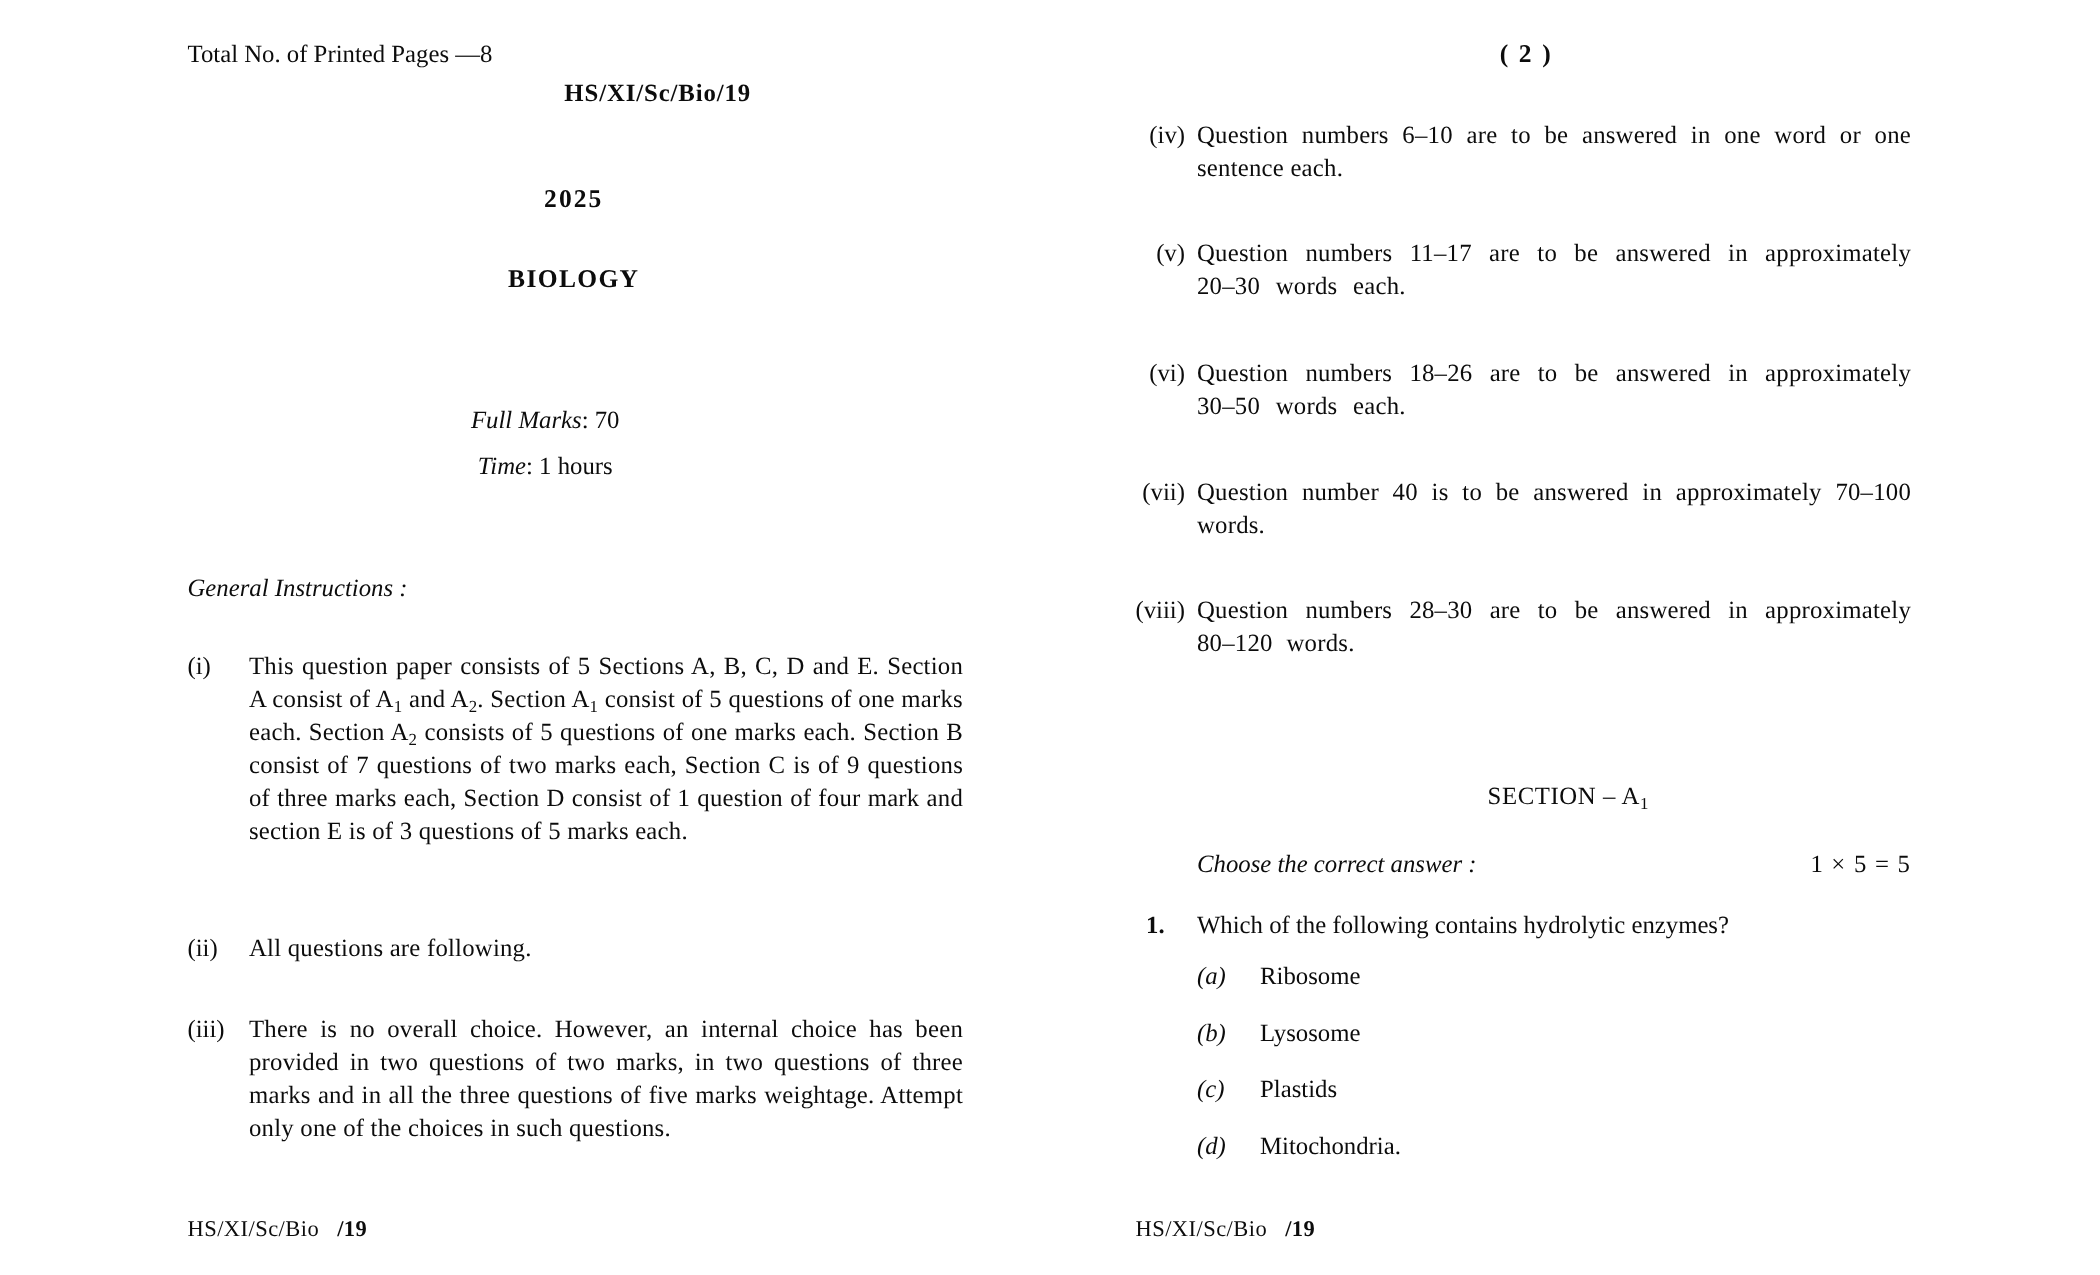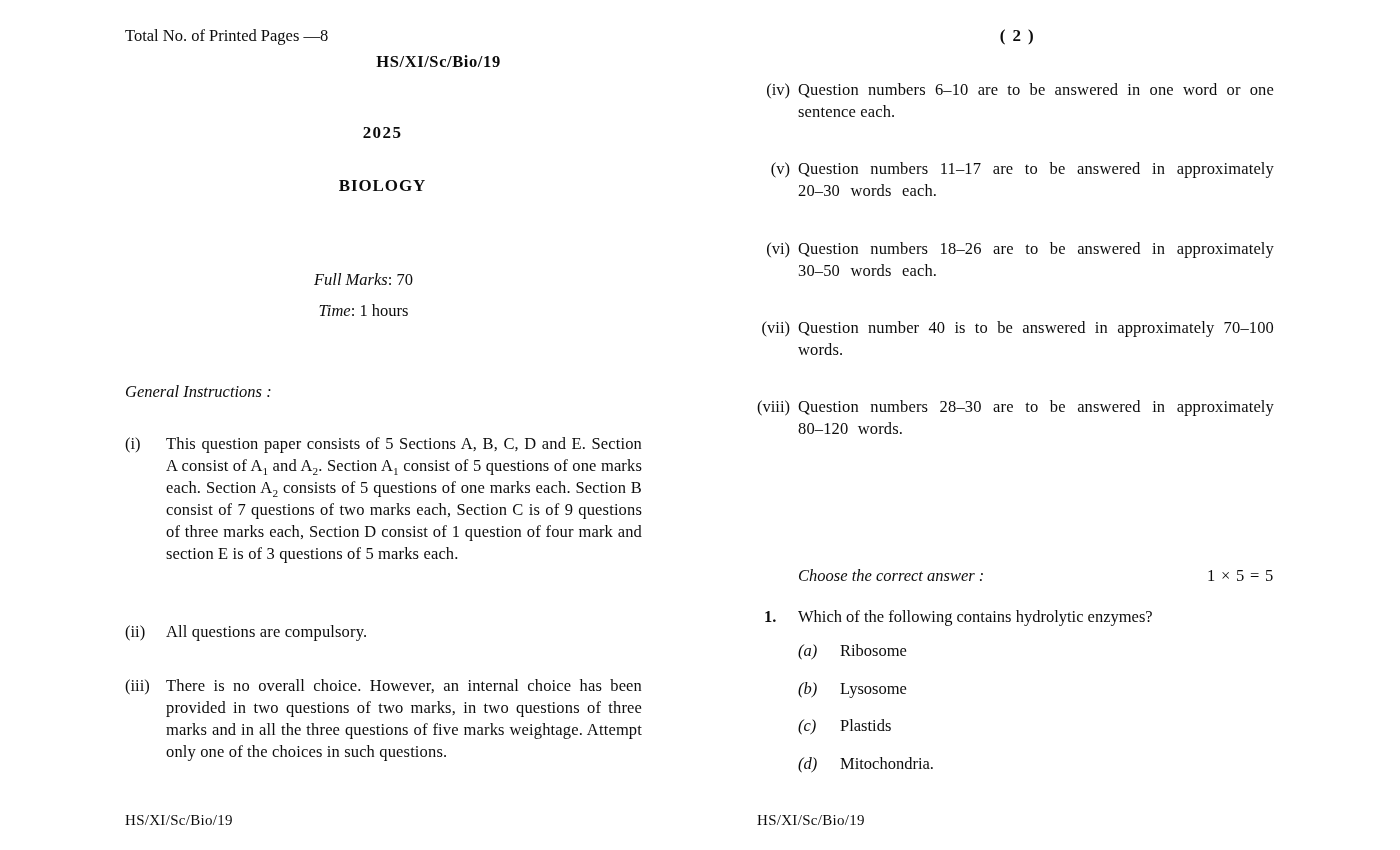--- a/index.html
+++ b/index.html
@@ -215,21 +215,21 @@
   .footer {
     position: absolute;
     bottom: 21px;
     font-size: 15px;
     letter-spacing: 0.3px;
     white-space: nowrap;
   }
   .footer-left  { left: 125px; }
   .footer-right { left: 757px; }
   .footer .code { font-weight: normal; }
-  .footer .num  { font-weight: normal; }
+  .footer .num  { font-weight: bold; margin-left: 12px; }
 
   sub {
     font-size: 0.68em;
     vertical-align: -0.32em;
     line-height: 0;
   }
 </style>
 </head>
 <body>
 
@@ -256,21 +256,21 @@
 
     <div class="gen-instr">General Instructions :</div>
 
     <div class="instr i-1">
       <span class="mark">(i)</span>
       <div class="body"><span>This question paper consists of 5 Sections A, B, C, D and E. Section A consist of A</span><sub>1</sub><span> and A</span><sub>2</sub><span>. Section A</span><sub>1</sub><span> consist of 5 questions of one marks each. Section A</span><sub>2</sub><span> consists of 5 questions of one marks each. Section B consist of 7 questions of two marks each, Section C is of 9 questions of three marks each, Section D consist of 1 question of four mark and section E is of 3 questions of 5 marks each.</span></div>
     </div>
 
     <div class="instr i-2">
       <span class="mark">(ii)</span>
-      <div class="body">All questions are compulsory.</div>
+      <div class="body">All questions are following.</div>
     </div>
 
     <div class="instr i-3">
       <span class="mark">(iii)</span>
       <div class="body">There is no overall choice. However, an internal choice has been provided in two questions of two marks, in two questions of three marks and in all the three questions of five marks weightage. Attempt only one of the choices in such questions.</div>
     </div>
 
   </div>
 
   <div class="col col-right">
@@ -295,20 +295,21 @@
     <div class="instr r-7">
       <span class="mark">(vii)</span>
       <div class="body">Question number 40 is to be answered in approximately 70–100 words.</div>
     </div>
 
     <div class="instr r-8">
       <span class="mark">(viii)</span>
       <div class="body loose2">Question numbers 28–30 are to be answered in approximately 80–120 words.</div>
     </div>
 
+    <div class="section-head"><span>SECTION – A</span><sub>1</sub></div>
 
     <div class="choose-row">
       <span class="choose-label">Choose the correct answer :</span>
       <span class="choose-marks">1 × 5 = 5</span>
     </div>
 
     <div class="question">
       <span class="q-num">1.</span>
       <div class="q-text">Which of the following contains hydrolytic enzymes?</div>
 

